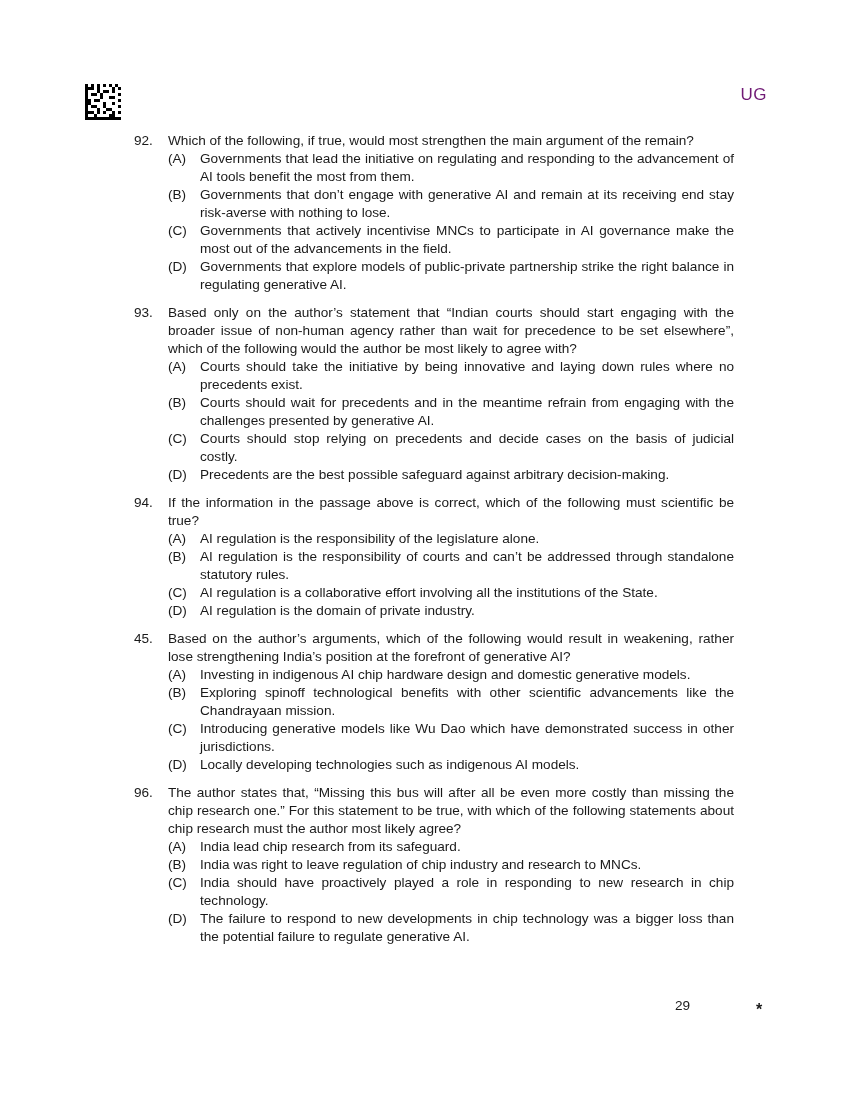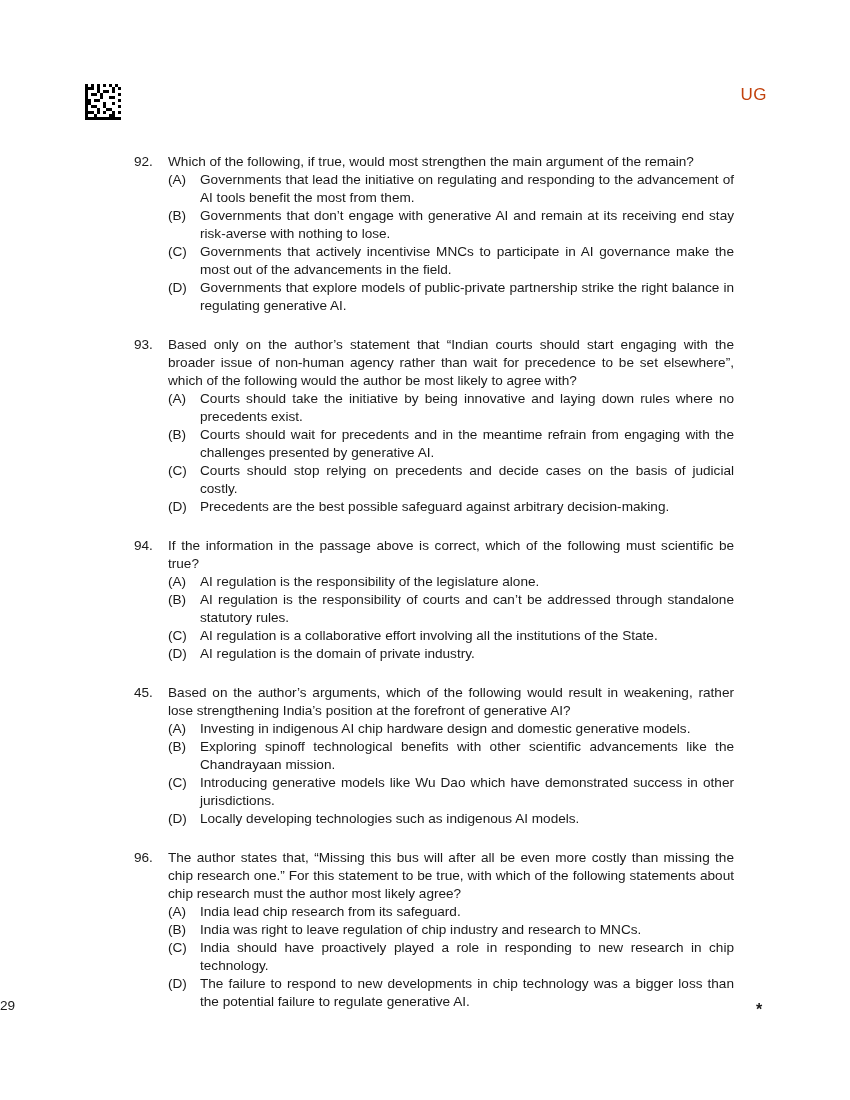--- a/index.html
+++ b/index.html
@@ -26,36 +26,35 @@
       top: 84px;
       width: 37px;
       height: 36px;
     }
     .code {
       position: absolute;
       right: 83px;
       top: 85px;
       font-size: 17px;
       letter-spacing: 0.5px;
-      color: #c2410c;
+      color: #701a75;
     }
     .content {
       position: absolute;
       left: 134px;
       top: 132px;
       width: 600px;
       font-size: 13.6px;
       line-height: 18px;
     }
     .question {
       margin-bottom: 10px;
     }
     .q-stem {
       display: flex;
-      margin-top: 21px;
     }
     .q-num {
       width: 34px;
       flex: 0 0 34px;
     }
     .q-text {
       flex: 1;
       text-align: justify;
     }
     .options {
@@ -70,21 +69,21 @@
     }
     .opt-text {
       flex: 1;
       text-align: justify;
     }
     .page-number {
       position: absolute;
       left: 0;
       width: 690px;
       top: 998px;
-      text-align: left;
+      text-align: right;
       font-size: 13.6px;
     }
     .star {
       position: absolute;
       left: 756px;
       top: 1001px;
       font-size: 16px;
       font-weight: bold;
     }
   </style>

